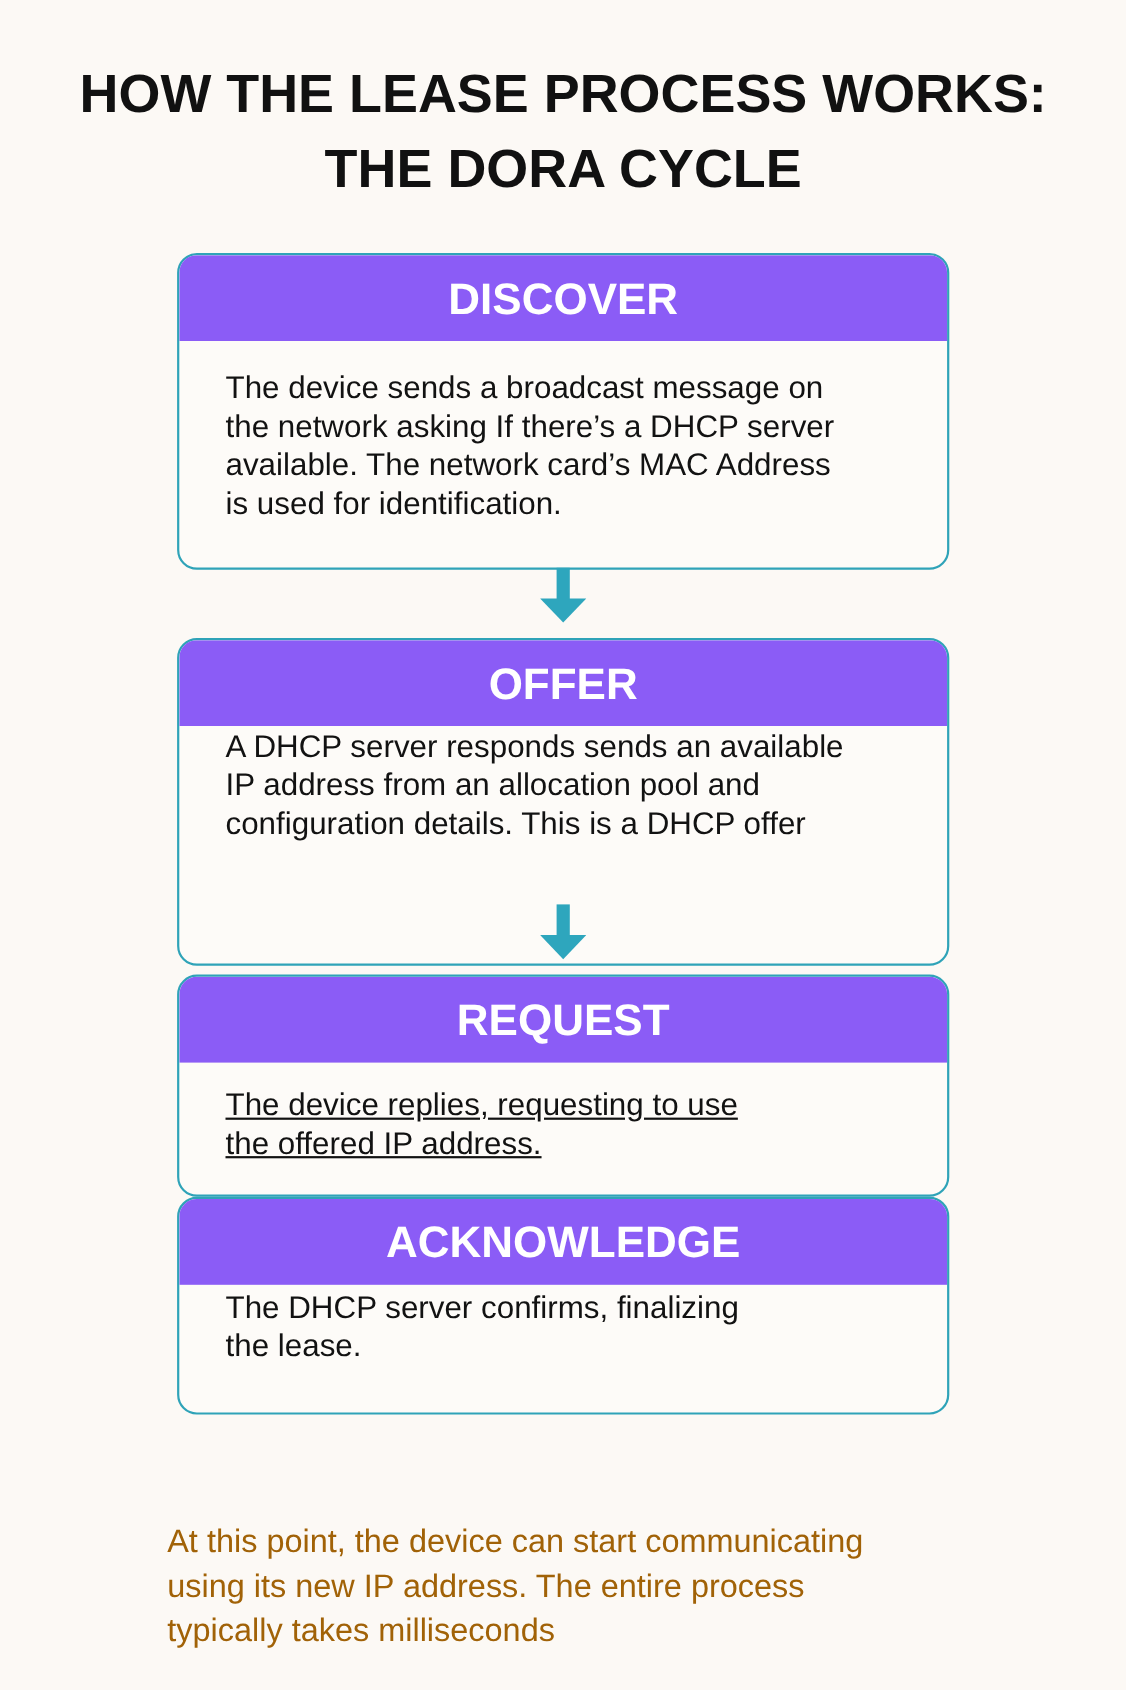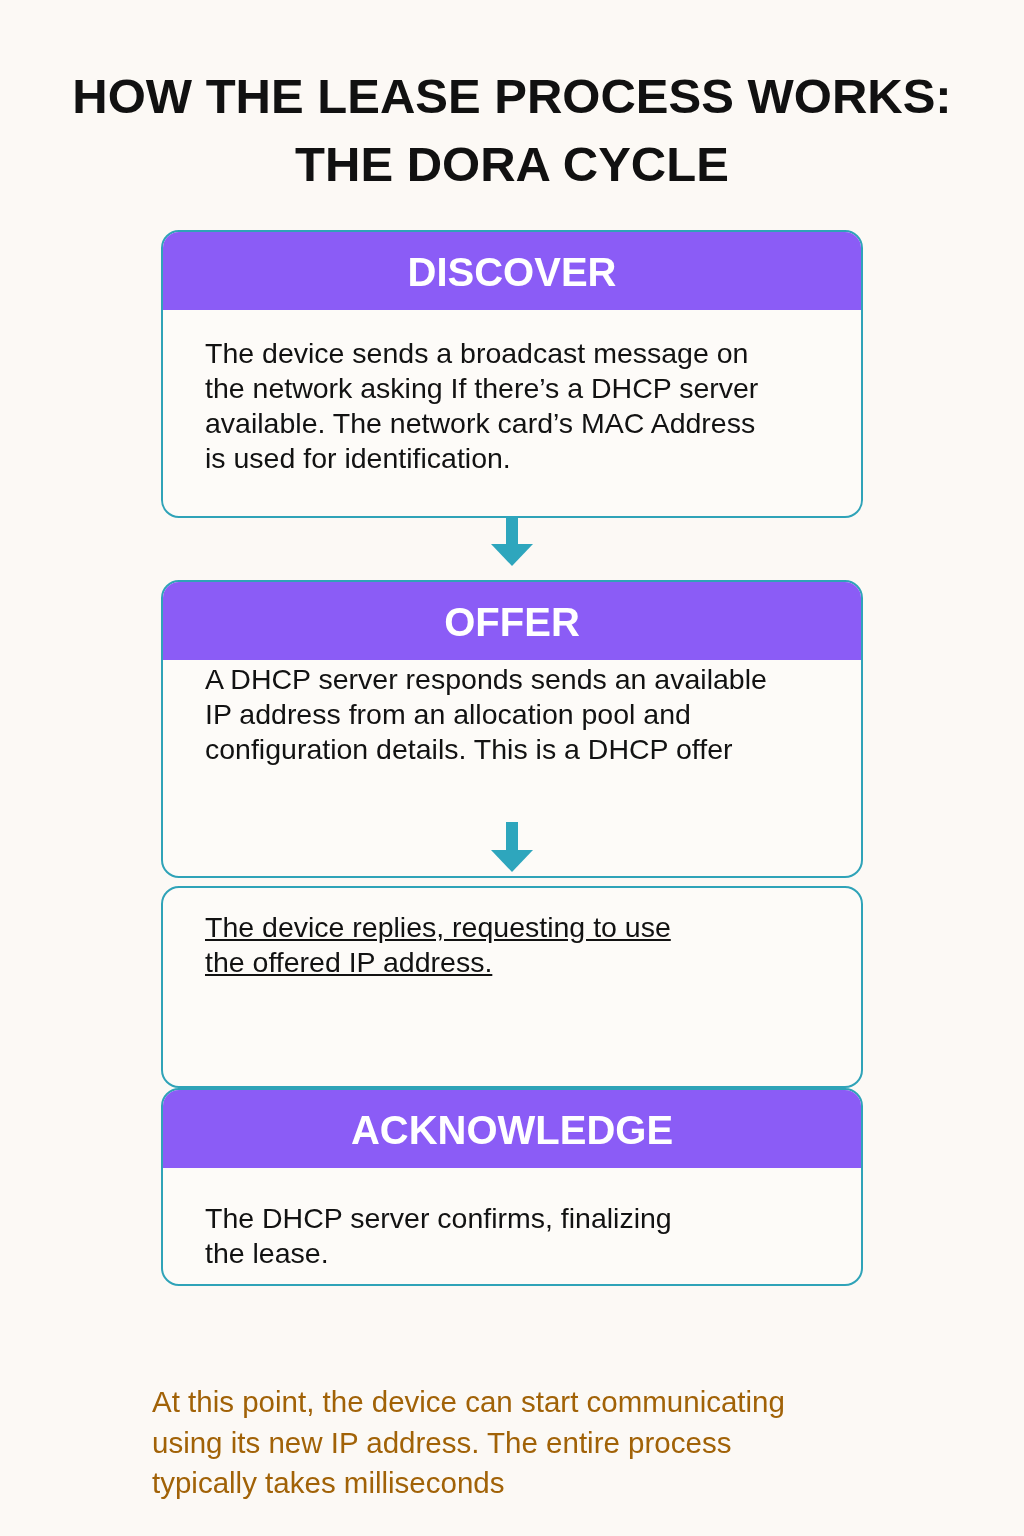--- a/index.html
+++ b/index.html
@@ -1,19 +1,19 @@
 <!DOCTYPE html>
 <html><head>
 <meta charset="utf-8">
 <style>
   * { box-sizing: border-box; margin: 0; padding: 0; }
   html, body { width: 1024px; height: 1536px; background: #fcf9f5; overflow: hidden; }
   body { font-family: "Liberation Sans", "DejaVu Sans", sans-serif; color: #111; position: relative; }
   .title {
-    position: absolute; left: 0; top: 62px; width: 1024px;
+    position: absolute; left: 0; top: 52px; width: 1024px;
     text-align: center; font-weight: bold; font-size: 49px; line-height: 68px;
     color: #111; letter-spacing: 0px;
   }
   .card {
     position: absolute; left: 161px; width: 702px;
     border: 2px solid #2fa3b8; border-radius: 18px; background: #fdfbf8; overflow: hidden;
   }
   .card-header {
     background: #8b5cf6; color: #fff; font-weight: bold; font-size: 40px;
     text-align: center; height: 78px; line-height: 80px;
@@ -55,30 +55,31 @@
 IP address from an allocation pool and
 configuration details. This is a DHCP offer</div>
 </div>
 
 <svg class="arrow" style="top:822px;" viewBox="0 0 42 52">
   <rect x="15" y="0" width="12" height="30" fill="#2ea6bd"></rect>
   <polygon points="0,28 42,28 21,50" fill="#2ea6bd"></polygon>
 </svg>
 
 <div class="card" style="top:886px;height:202px;">
+  <div class="card-header">REQUEST</div>
   <div class="card-body" style="padding-top:22px;text-decoration:underline;">The device replies, requesting to use
 the offered IP address.</div>
 </div>
 
 <svg class="arrow" style="top:1090px;" viewBox="0 0 42 52">
   <rect x="15" y="0" width="12" height="30" fill="#2ea6bd"></rect>
   <polygon points="0,28 42,28 21,50" fill="#2ea6bd"></polygon>
 </svg>
 
 <div class="card" style="top:1088px;height:198px;">
   <div class="card-header">ACKNOWLEDGE</div>
-  <div class="card-body" style="padding-top:33px;">The DHCP server confirms, finalizing
+  <div class="card-body" style="padding-top:4px;">The DHCP server confirms, finalizing
 the lease.</div>
 </div>
 
 <div class="footer">At this point, the device can start communicating
 using its new IP address. The entire process
 typically takes milliseconds</div>
 
 </body></html>

